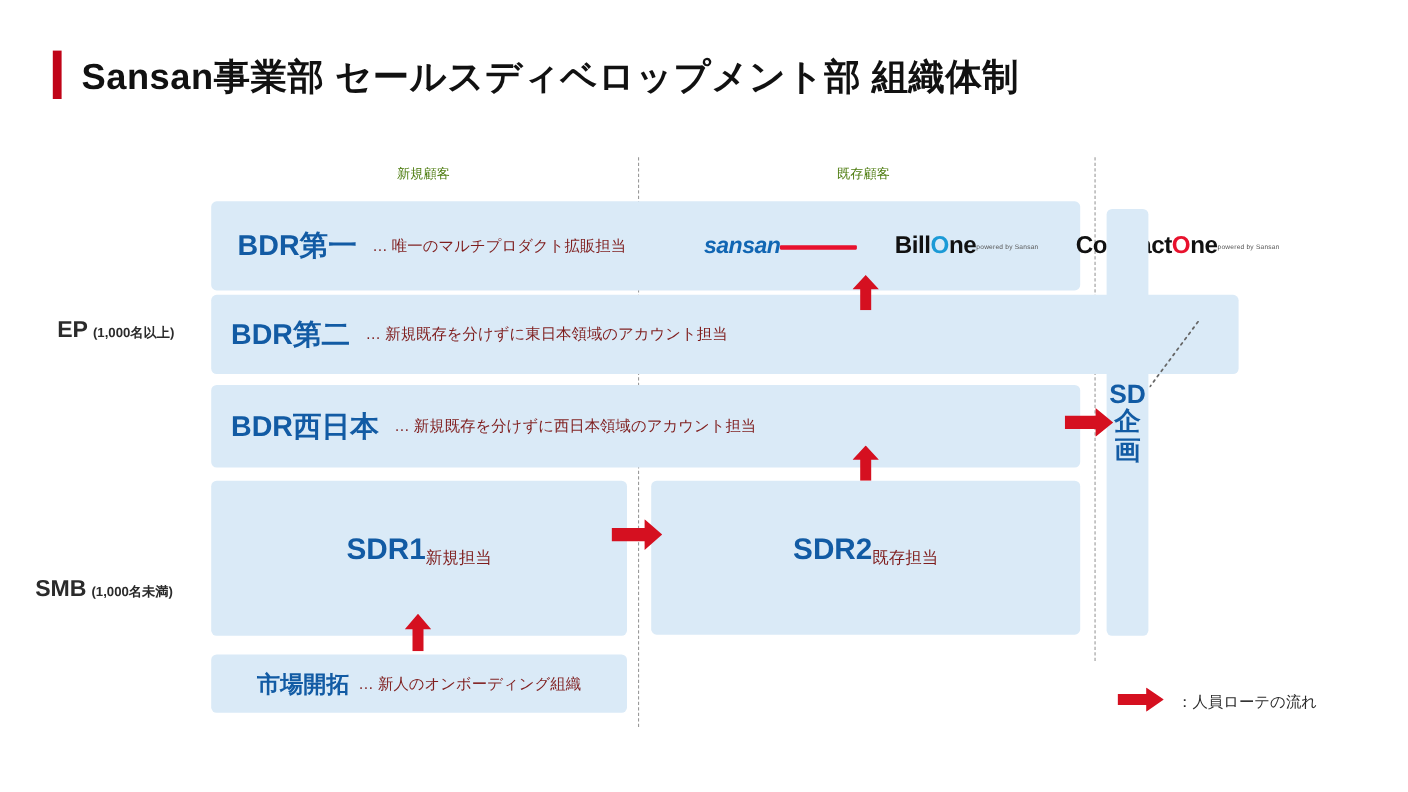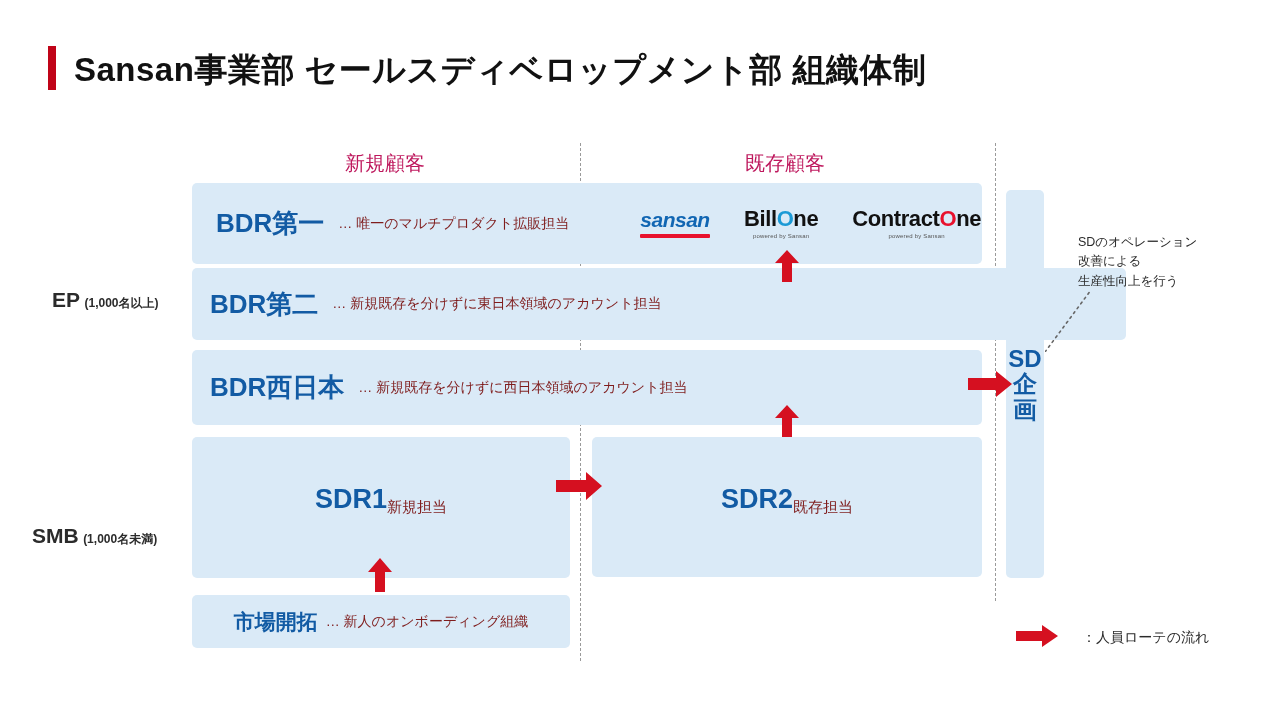--- a/index.html
+++ b/index.html
@@ -18,21 +18,21 @@
     background:#c00418;
   }
   .title-text{
     position:absolute;left:74px;top:48px;
     font-size:33px;font-weight:bold;color:#111111;
     letter-spacing:.5px;white-space:nowrap;
   }
 
   
   .col-head{
-    position:absolute;font-size:20px;color:#be185d;
+    position:absolute;font-size:12px;color:#4d7c0f;
     text-align:center;white-space:nowrap;
   }
   #head-new{left:300px;top:150px;width:170px;}
   #head-exist{left:700px;top:150px;width:170px;}
 
   
   .vdash{
     position:absolute;width:0;border-left:1px dashed #9a9a9a;
   }
   #dash-mid{left:580px;top:143px;height:518px;}
@@ -65,21 +65,21 @@
 
   #box-bdr1{left:192px;top:183px;width:790px;height:81px;padding-left:24px;box-sizing:border-box;}
   #box-bdr2{left:192px;top:268px;width:934px;height:72px;padding-left:18px;box-sizing:border-box;text-align:right;}
   #box-bdr3{left:192px;top:350px;width:790px;height:75px;padding-left:18px;box-sizing:border-box;}
 
   
   .logos{
     position:absolute;left:640px;top:200px;
     display:flex;align-items:center;gap:34px;height:46px;
   }
-  .logo{display:flex;flex-direction:column;align-items:center;justify-content:center;}
+  .logo{display:flex;flex-direction:row;align-items:center;justify-content:center;}
   .logo-sansan{
     font-size:21px;font-weight:bold;font-style:italic;color:#1166b3;
     letter-spacing:-.5px;line-height:1;
   }
   .logo-sansan-underline{
     width:70px;height:4px;background:#e8112d;margin-top:4px;border-radius:1px;
   }
   .logo-word{font-size:22px;font-weight:bold;color:#111;line-height:1;letter-spacing:-.4px;}
   .logo-word .o-blue{color:#1b9ad6;}
   .logo-word .o-red{color:#e8112d;}
@@ -127,21 +127,21 @@
     position:absolute;left:1078px;top:233px;
     font-size:12.5px;color:#2b2b2b;line-height:1.55;white-space:nowrap;
   }
   #leader-line{
     position:absolute;left:1045px;top:290px;width:46px;height:62px;
   }
 
   
   #legend{
     position:absolute;left:1016px;top:625px;
-    display:flex;align-items:center;gap:24px;
+    display:flex;align-items:center;gap:12px;
   }
   #legend .legend-text{font-size:14px;color:#2b2b2b;white-space:nowrap;}
 </style>
 </head>
 <body>
 
 <div class="slide">
 
   <div class="title-bar"></div>
   <div class="title-text">Sansan事業部 セールスディベロップメント部 組織体制</div>
@@ -235,25 +235,20 @@
   </div>
   <div class="arrow" id="arrow-right-2">
     <svg width="44" height="26" viewBox="0 0 44 26">
         <polygon points="0,7 28,7 28,0 44,13 28,26 28,19 0,19" fill="#d51020"></polygon>
       </svg>
   </div>
 
   <svg id="leader-line">
     <line x1="0" y1="62" x2="46" y2="0" stroke="#666" stroke-width="1.6" stroke-dasharray="2,4" stroke-linecap="round"></line>
   </svg>
-  <div id="annotation">
-    <div>SDのオペレーション</div>
-    <div>改善による</div>
-    <div>生産性向上を行う</div>
-  </div>
 
   <div id="legend">
     <span>
       <svg width="42" height="22" viewBox="0 0 42 22">
           <polygon points="0,6 26,6 26,0 42,11 26,22 26,16 0,16" fill="#d51020"></polygon>
         </svg>
     </span>
     <span class="legend-text">：人員ローテの流れ</span>
   </div>
 

